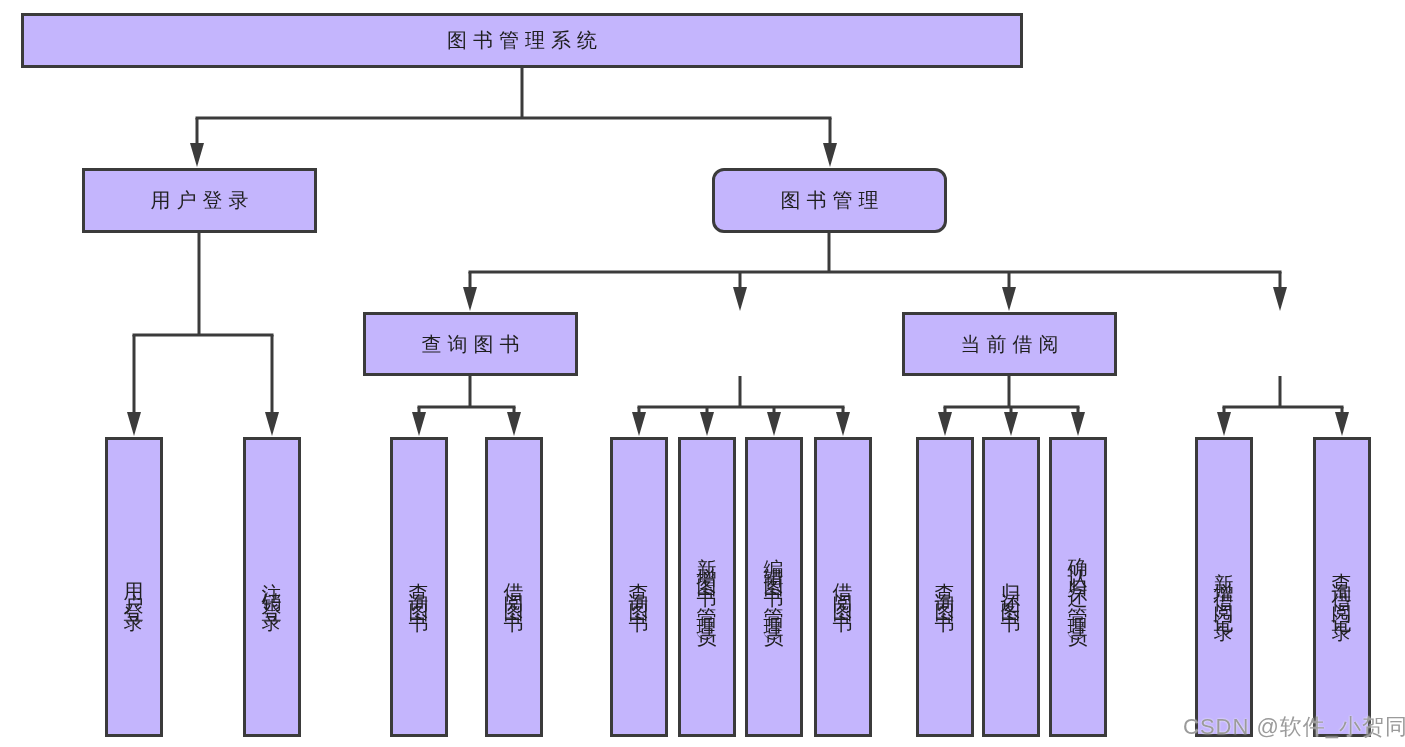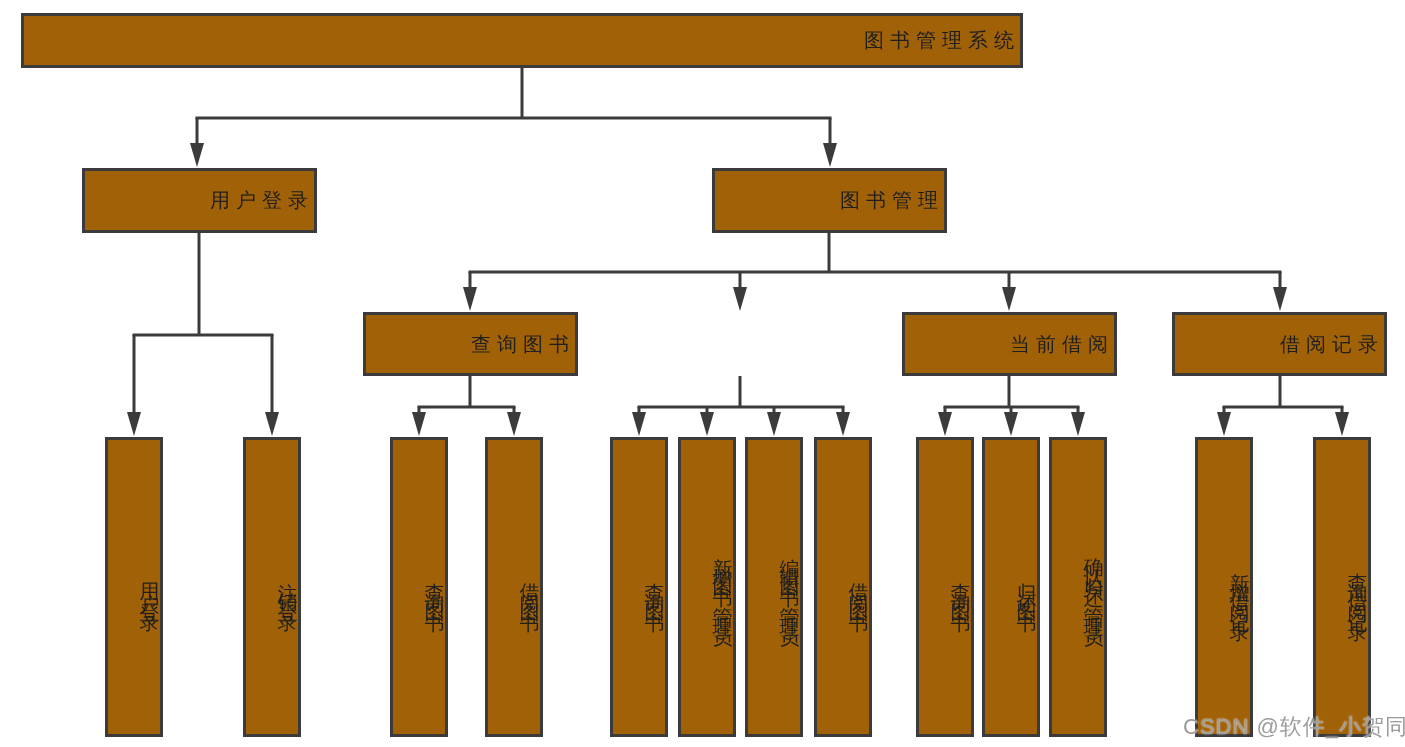--- a/index.html
+++ b/index.html
@@ -16,22 +16,22 @@
     font-family:"Liberation Sans","DejaVu Sans",sans-serif;
     overflow:hidden;
   }
   .wires{position:absolute;left:0;top:0;width:1405px;height:747px;}
   .wires line{stroke:var(--line);stroke-width:3;}
   .wires polygon{fill:var(--line);}
   .box{
     position:absolute;
     box-sizing:border-box;
     border:3px solid var(--line);
-    background:#a16207;
-    display:flex;align-items:center;justify-content:flex-end;
+    background:#c4b5fd;
+    display:flex;align-items:center;justify-content:center;
     color:var(--text);
   }
   .h-box{
     font-size:20px;
     letter-spacing:6px;
     text-indent:6px;
     white-space:nowrap;
   }
   .lvl1{left:21px;top:13px;width:1002px;height:55px;}
   .lvl2{top:168px;width:235px;height:65px;}
@@ -120,32 +120,29 @@
     <polygon points="1335,412 1349,412 1342,436"></polygon>
   </svg>
 
   <div class="box h-box lvl1">
     <span>图书管理系统</span>
   </div>
 
   <div class="box h-box lvl2" style="left:82px;">
     <span>用户登录</span>
   </div>
-  <div class="box h-box lvl2" style="left:712px;">
+  <div class="box h-box lvl2" style="left:712px;border-radius:12px;">
     <span>图书管理</span>
   </div>
 
   <div class="box h-box lvl3" style="left:363px;">
     <span>查询图书</span>
   </div>
   <div class="box h-box lvl3" style="left:902px;">
     <span>当前借阅</span>
-  </div>
-  <div class="box h-box lvl3" style="left:1172px;">
-    <span>借阅记录</span>
   </div>
 
   <div class="box v-box" style="left:105px;">
     <span class="vtext">用户登录</span>
   </div>
   <div class="box v-box" style="left:243px;">
     <span class="vtext">注销登录</span>
   </div>
 
   <div class="box v-box" style="left:390px;">

